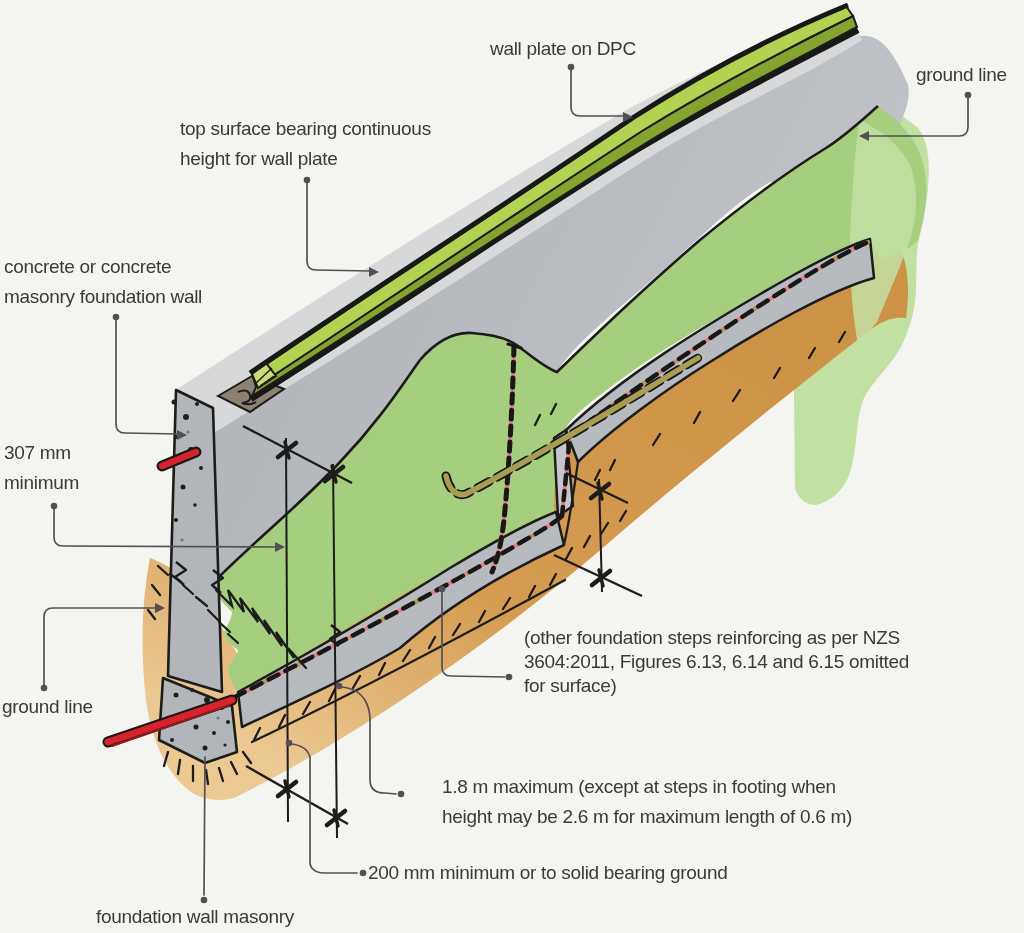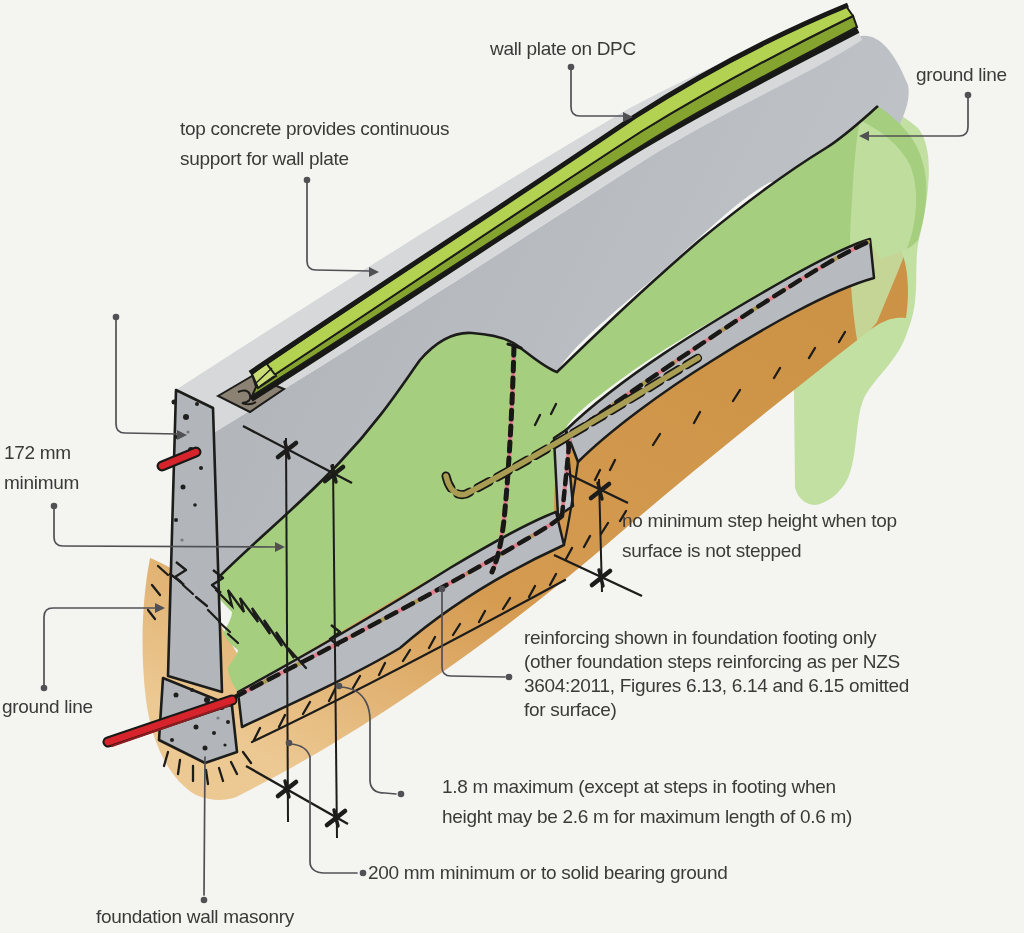--- a/index.html
+++ b/index.html
@@ -259,41 +259,40 @@
 
 <div class="lbl" style="left:490px;top:34px;">
   <span>wall plate on DPC</span>
 </div>
 
 <div class="lbl" style="left:916px;top:60px;">
   <span>ground line</span>
 </div>
 
 <div class="lbl" style="left:180px;top:114px;">
-  <span>top concrete provides continuous</span>
-  <span>support for wall plate</span>
-</div>
-
+  <span>top surface bearing continuous</span>
+  <span>height for wall plate</span>
+</div>
+
+<div class="lbl" style="left:4px;top:252px;">
+  <span>concrete or concrete</span>
+  <span>masonry foundation wall</span>
+</div>
 
 <div class="lbl" style="left:4px;top:438px;">
-  <span>172 mm</span>
+  <span>307 mm</span>
   <span>minimum</span>
 </div>
 
 <div class="lbl" style="left:2px;top:692px;">
   <span>ground line</span>
 </div>
 
-<div class="lbl" style="left:622px;top:506px;">
-  <span>no minimum step height when top</span>
-  <span>surface is not stepped</span>
-</div>
 
 <div class="lbl" style="left:524px;top:626px;line-height:24px;">
-  <span>reinforcing shown in foundation footing only</span>
   <span>(other foundation steps reinforcing as per NZS</span>
   <span>3604:2011, Figures 6.13, 6.14 and 6.15 omitted</span>
   <span>for surface)</span>
 </div>
 
 <div class="lbl" style="left:442px;top:772px;">
   <span>1.8 m maximum (except at steps in footing when</span>
   <span>height may be 2.6 m for maximum length of 0.6 m)</span>
 </div>
 

